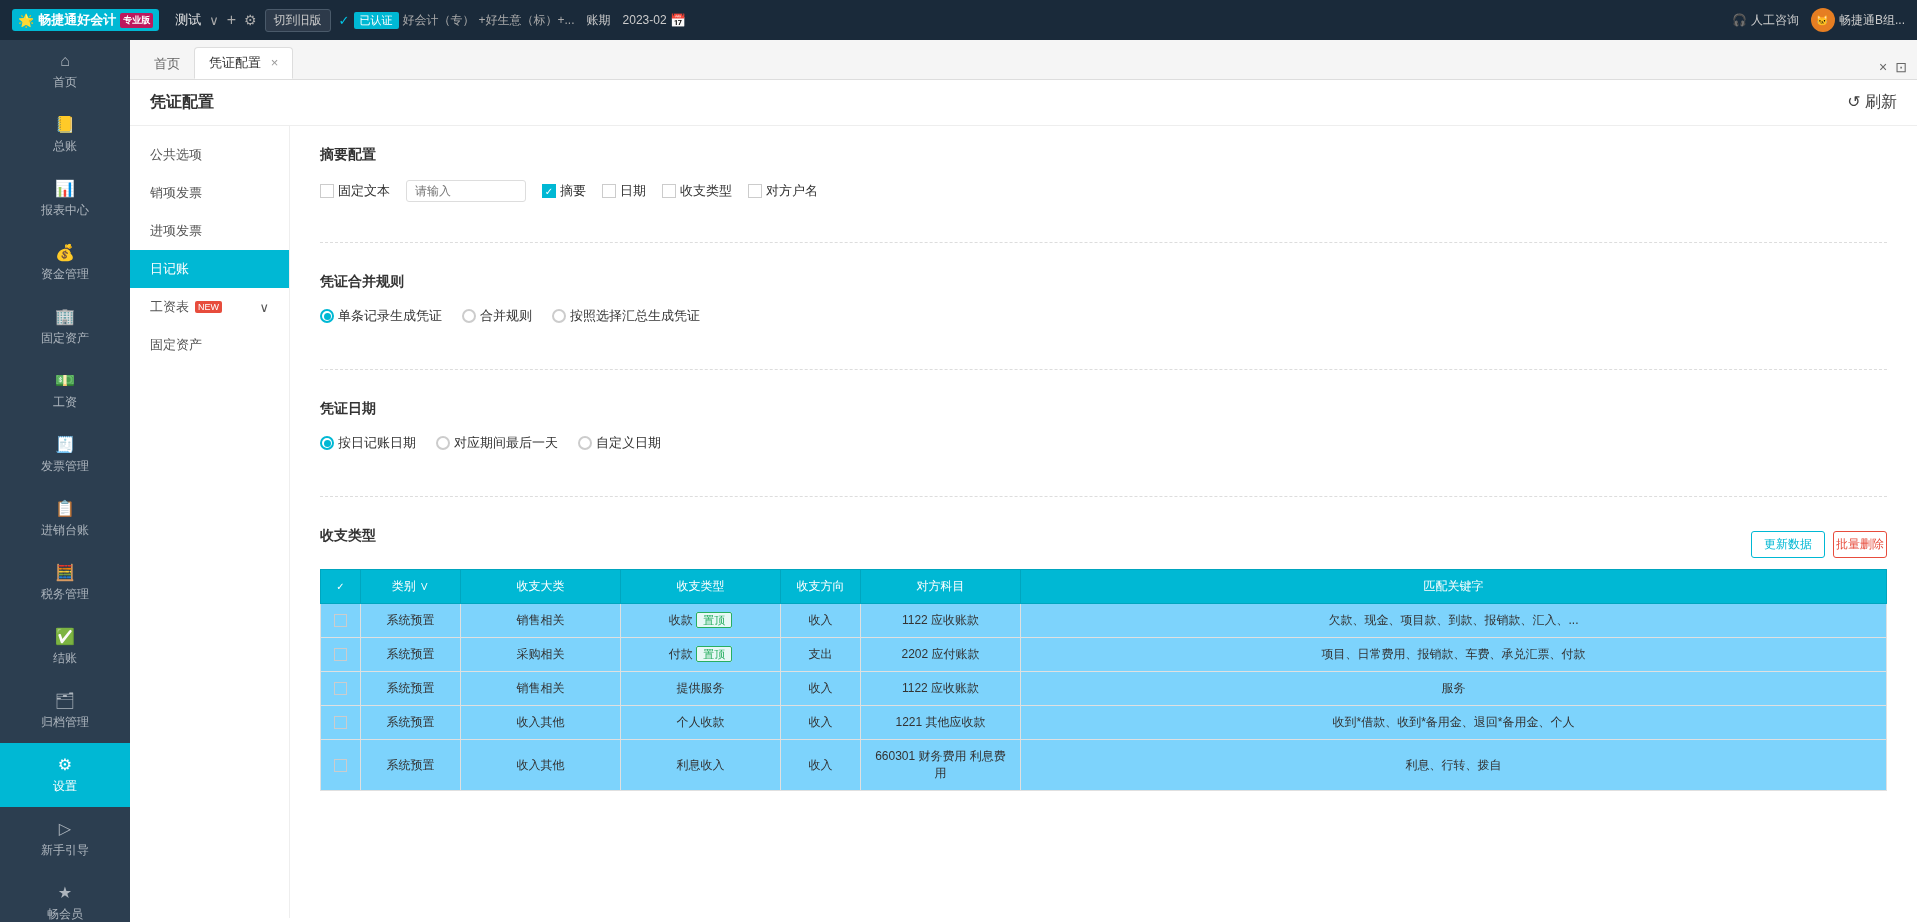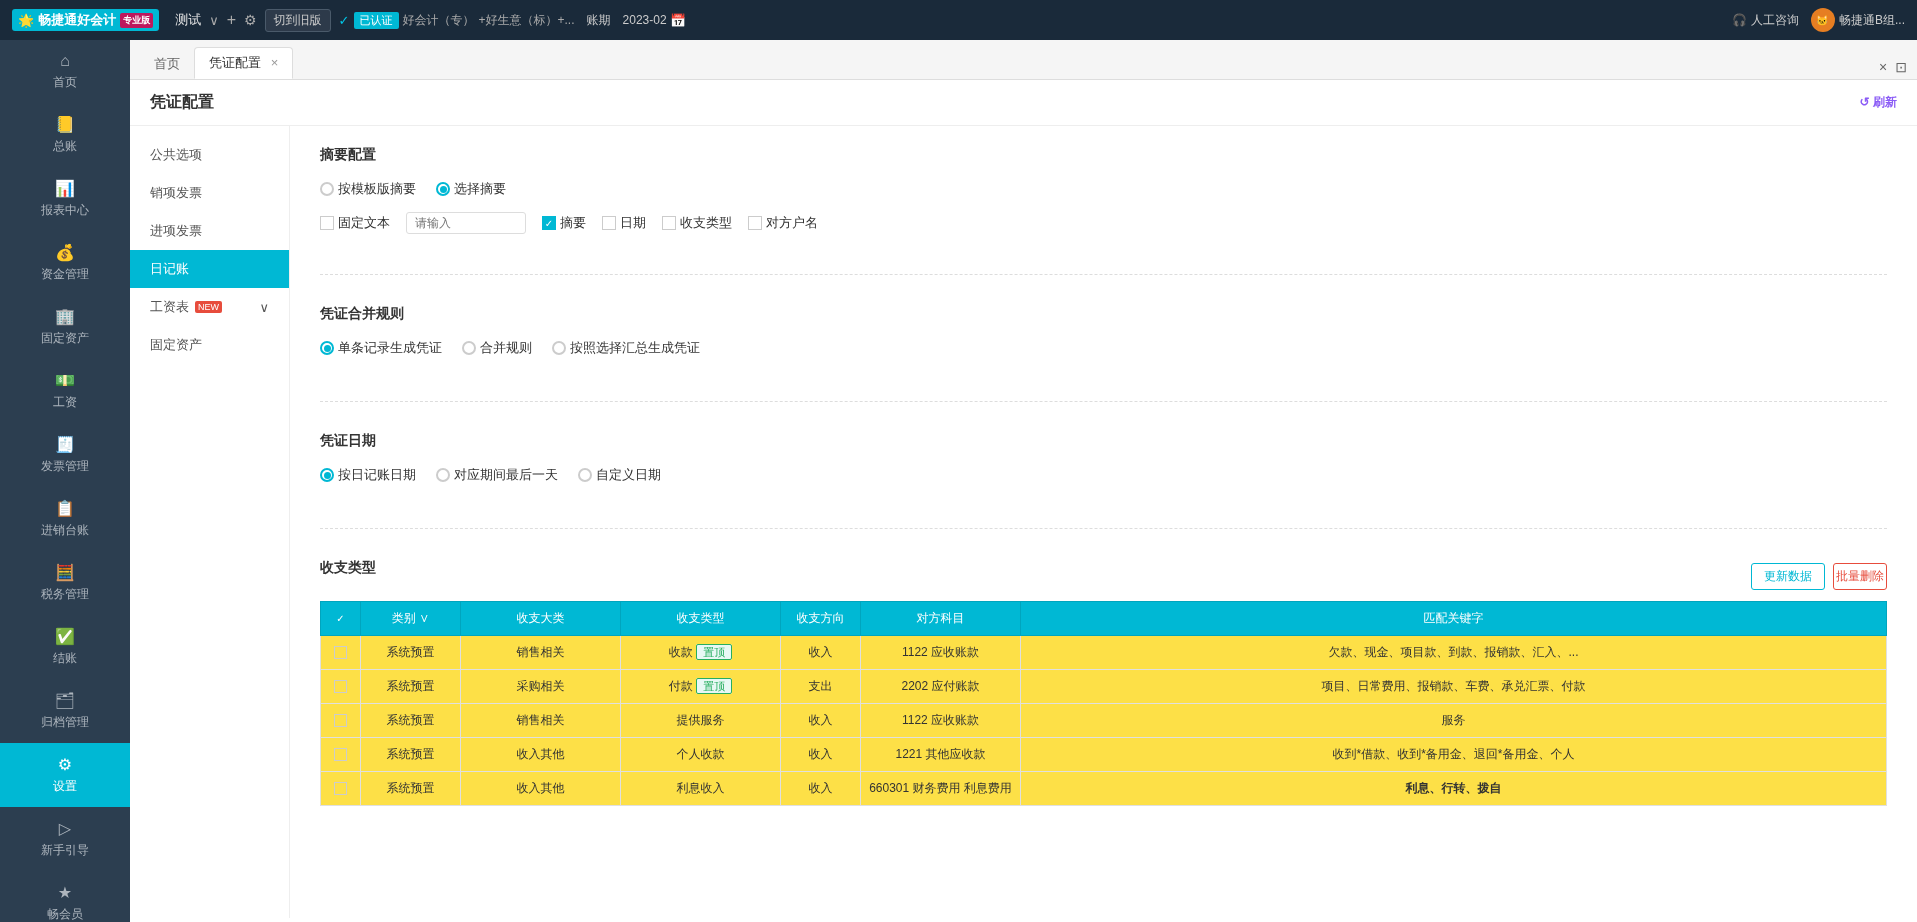--- a/index.html
+++ b/index.html
@@ -38,21 +38,21 @@
     .tab { padding: 6px 14px; cursor: pointer; font-size: 13px; color: #666; border-radius: 4px 4px 0 0; }
     .tab.active { background: #fff; border: 1px solid #ddd; border-bottom: 1px solid #fff; color: #333; }
     .tab-close { margin-left: 6px; color: #999; cursor: pointer; }
     .tab-actions { margin-left: auto; display: flex; align-items: center; gap: 8px; padding-right: 10px; padding-bottom: 4px; }
     .tab-action-btn { background: none; border: none; cursor: pointer; color: #666; font-size: 14px; }
 
     
     .page-content { flex: 1; overflow-y: auto; background: #fff; }
     .page-header { padding: 12px 20px; border-bottom: 1px solid #eee; display: flex; align-items: center; justify-content: space-between; }
     .page-title { font-size: 16px; font-weight: bold; color: #333; }
-    .refresh-btn { color: #8b5cf6; cursor: pointer; font-size: 12px; font-weight: bold; }
+    .refresh-btn { color: #404040; cursor: pointer; font-size: 16px; }
 
     
     .inner-layout { display: flex; height: calc(100% - 50px); }
 
     
     .left-nav { width: 160px; border-right: 1px solid #eee; padding-top: 10px; flex-shrink: 0; }
     .left-nav-item { padding: 10px 20px; cursor: pointer; font-size: 13px; color: #555; display: flex; align-items: center; gap: 6px; }
     .left-nav-item.active { background: #00b8d4; color: #fff; }
     .left-nav-item .arrow { margin-left: auto; }
     .new-badge { background: #e74c3c; color: #fff; font-size: 9px; padding: 1px 3px; border-radius: 2px; }
@@ -81,21 +81,21 @@
 
     
     .table-section { margin-top: 10px; }
     .table-header-row { display: flex; align-items: center; justify-content: flex-end; gap: 8px; margin-bottom: 8px; }
     .btn-outline { border: 1px solid #00b8d4; color: #00b8d4; background: #fff; padding: 4px 12px; border-radius: 3px; cursor: pointer; font-size: 12px; }
     .btn-outline-red { border: 1px solid #e74c3c; color: #e74c3c; background: #fff; padding: 4px 2px; border-radius: 3px; cursor: pointer; font-size: 12px; }
 
     
     .data-table { width: 100%; border-collapse: collapse; }
     .data-table th { background: #00b8d4; color: #fff; padding: 8px 10px; text-align: center; font-size: 12px; font-weight: normal; border: 1px solid #00a5be; }
-    .data-table td { padding: 8px 4px; text-align: center; font-size: 12px; border: 1px solid #e0e0e0; background: #fde047; }
+    .data-table td { padding: 8px 10px; text-align: center; font-size: 12px; border: 1px solid #e0e0e0; background: #7dd3fc; }
     .tag-reset { background: #e8f8f5; color: #27ae60; border: 1px solid #27ae60; padding: 1px 6px; border-radius: 2px; font-size: 11px; cursor: pointer; }
     .col-small { width: 40px; }
     .col-category { width: 100px; }
     .col-big { width: 160px; }
     .col-type { width: 160px; }
     .col-direction { width: 80px; }
     .col-account { width: 160px; }
     .text-left { text-align: left; }
     .ellipsis { white-space: nowrap; overflow: hidden; text-overflow: ellipsis; max-width: 200px; }
   </style>
@@ -242,30 +242,20 @@
           </div>
           <div class="left-nav-item">
             <span>固定资产</span>
           </div>
         </div>
 
         <div class="right-content">
 
           <div class="section">
             <div class="section-title">摘要配置</div>
-            <div class="radio-group">
-              <div class="radio-item">
-                <div class="radio-circle"></div>
-                <span>按模板版摘要</span>
-              </div>
-              <div class="radio-item">
-                <div class="radio-circle checked"></div>
-                <span>选择摘要</span>
-              </div>
-            </div>
             <div class="checkbox-row">
               <div class="checkbox-item">
                 <div class="checkbox-box"></div>
                 <span>固定文本</span>
               </div>
               <input class="text-input" type="text" placeholder="请输入" style="">
               <div class="checkbox-item">
                 <div class="checkbox-box checked">✓</div>
                 <span>摘要</span>
               </div>
@@ -402,21 +392,21 @@
       <div class="checkbox-box" style="margin:auto;width:13px;height:13px;"></div>
     </td>
     <td>系统预置</td>
     <td>收入其他</td>
     <td>
       利息收入
       
     </td>
     <td>收入</td>
     <td class="text-left">660301 财务费用 利息费用</td>
-    <td class="text-left ellipsis" style="max-width:220px;white-space:nowrap;overflow:hidden;text-overflow:ellipsis;font-weight:bold;">利息、行转、拨自</td>
+    <td class="text-left ellipsis" style="max-width:220px;white-space:nowrap;overflow:hidden;text-overflow:ellipsis;">利息、行转、拨自</td>
   </tr>
                 </tbody>
             </table>
           </div>
 
         </div>
       </div>
     </div>
   </div>
 </div>

